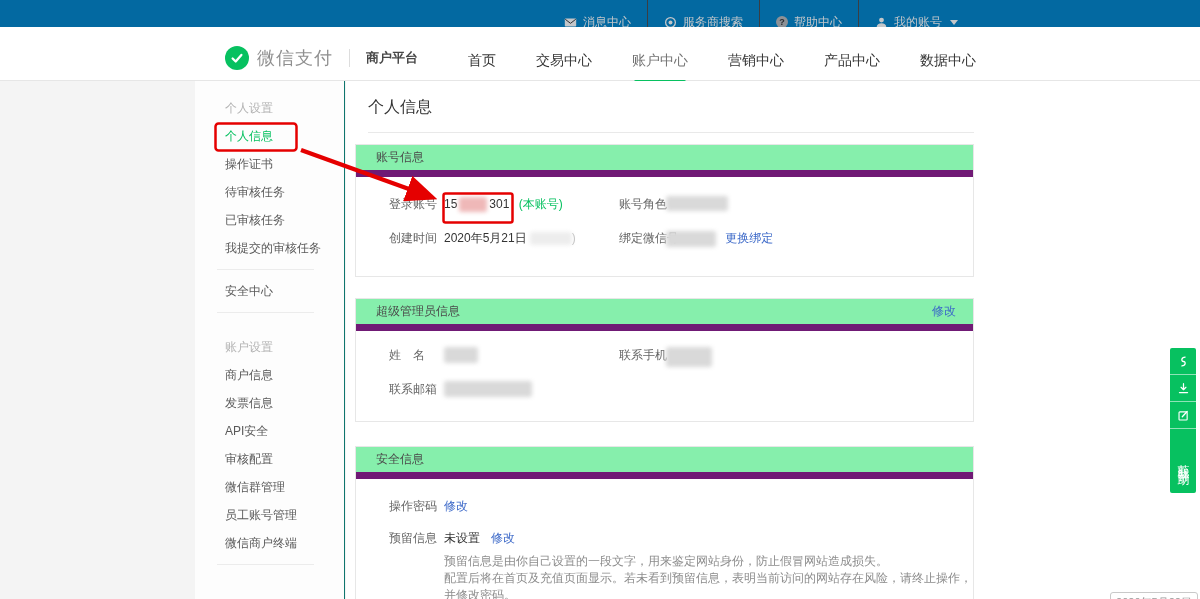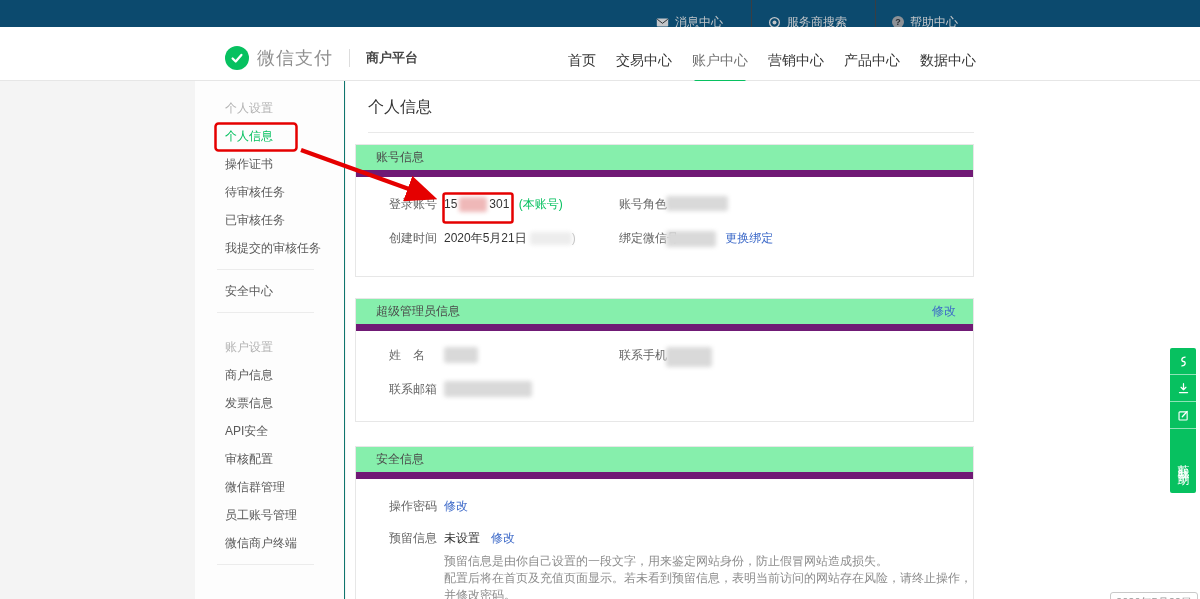--- a/index.html
+++ b/index.html
@@ -1,40 +1,40 @@
 <!DOCTYPE html>
 <html><head>
 <meta charset="utf-8">
 <style>
   html,body{margin:0;padding:0;}
   body{font-family:"Liberation Sans","DejaVu Sans",sans-serif;}
   .page{position:relative;width:1200px;height:599px;overflow:hidden;background:#f4f4f4;}
 
   
-  .topbar{position:absolute;top:0;left:0;width:1200px;height:44px;background:#0c4a6e;
-          display:flex;justify-content:flex-end;box-sizing:border-box;padding-right:226px;gap:12px;}
+  .topbar{position:absolute;top:0;left:0;width:1200px;height:44px;background:#0369a1;
+          display:flex;justify-content:flex-end;box-sizing:border-box;padding-right:226px;}
   .topbar-item{display:flex;align-items:center;gap:6px;color:#c3c6c9;font-size:12px;
                padding:0 16px;cursor:pointer;border-left:1px solid #3a3e43;}
   .topbar-item:first-child{border-left:none;}
   .tb-ico{display:inline-flex;width:13px;height:13px;}
   .q-circle{width:12px;height:12px;border-radius:50%;background:#8d9196;color:#2a2d31;
             font-size:9px;font-weight:bold;display:flex;align-items:center;justify-content:center;}
   .caret{width:0;height:0;border-left:4px solid transparent;border-right:4px solid transparent;
          border-top:5px solid #c3c6c9;margin-left:2px;}
 
   
   .header{position:absolute;top:27px;left:0;width:1200px;height:54px;background:#fff;
           border-bottom:1px solid #e6e6e6;box-sizing:border-box;}
   .brand{position:absolute;left:225px;top:4px;height:54px;display:flex;align-items:center;gap:8px;}
   .logo-circle{width:24px;height:24px;border-radius:50%;background:#07c160;display:flex;
                align-items:center;justify-content:center;}
   .brand-name{font-size:18px;color:#8f8f8f;letter-spacing:1px;}
   .brand-divider{width:1px;height:18px;background:#ddd;margin:0 8px;}
   .brand-portal{font-size:13px;color:#484848;font-weight:bold;}
-  .nav{position:absolute;right:224px;top:0;height:68px;display:flex;align-items:center;gap:20px;}
+  .nav{position:absolute;right:224px;top:0;height:68px;display:flex;align-items:center;gap:40px;}
   .nav-item{font-size:14px;color:#353535;cursor:pointer;position:relative;height:54px;
             display:flex;align-items:center;}
   .nav-item.active{color:#737373;}
   .nav-item.active::after{content:"";position:absolute;left:2px;right:2px;bottom:5px;height:3px;
             background:#07c160;border-radius:2px;}
 
   
   .bodywrap{position:absolute;top:81px;left:0;width:1200px;height:518px;}
   .sidebar{position:absolute;left:195px;top:0;width:150px;height:518px;background:#fdfdfd;
            border-right:1px solid #0f766e;box-sizing:border-box;padding:13px 0 0 30px;}
@@ -111,20 +111,30 @@
         <svg width="13" height="13" viewBox="0 0 16 16">
             <circle cx="8" cy="8" r="6" fill="none" stroke="#c3c6c9" stroke-width="1.6"></circle>
             <circle cx="8" cy="8" r="2.4" fill="#c3c6c9"></circle>
           </svg>
       </span>
       <span>服务商搜索</span>
     </div>
     <div class="topbar-item">
       <span class="q-circle">?</span>
       <span>帮助中心</span>
+    </div>
+    <div class="topbar-item">
+      <span class="tb-ico">
+        <svg width="13" height="13" viewBox="0 0 16 16">
+            <circle cx="8" cy="5" r="3" fill="#c3c6c9"></circle>
+            <path d="M2 14c0-3.3 2.7-5 6-5s6 1.7 6 5z" fill="#c3c6c9"></path>
+          </svg>
+      </span>
+      <span>我的账号</span>
+      <span class="caret"></span>
     </div>
   </div>
 
   <div class="header">
     <div class="brand">
       <span class="logo-circle">
         <svg width="14" height="14" viewBox="0 0 16 16">
             <path d="M3 8.5 6.5 12 13 4.5" stroke="#fff" stroke-width="2.6" fill="none" stroke-linecap="round" stroke-linejoin="round"></path>
           </svg>
       </span>

